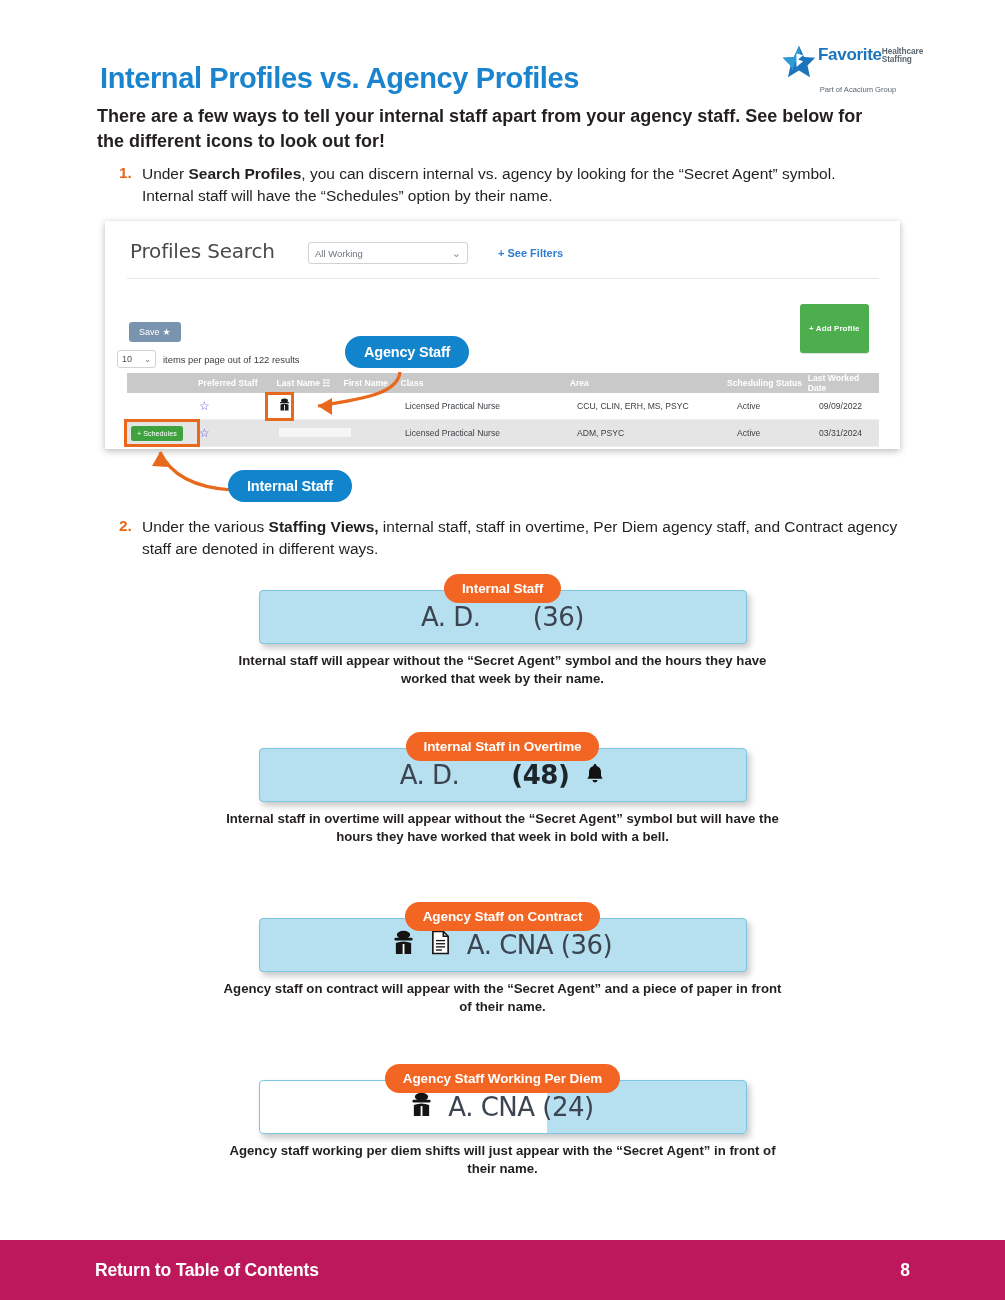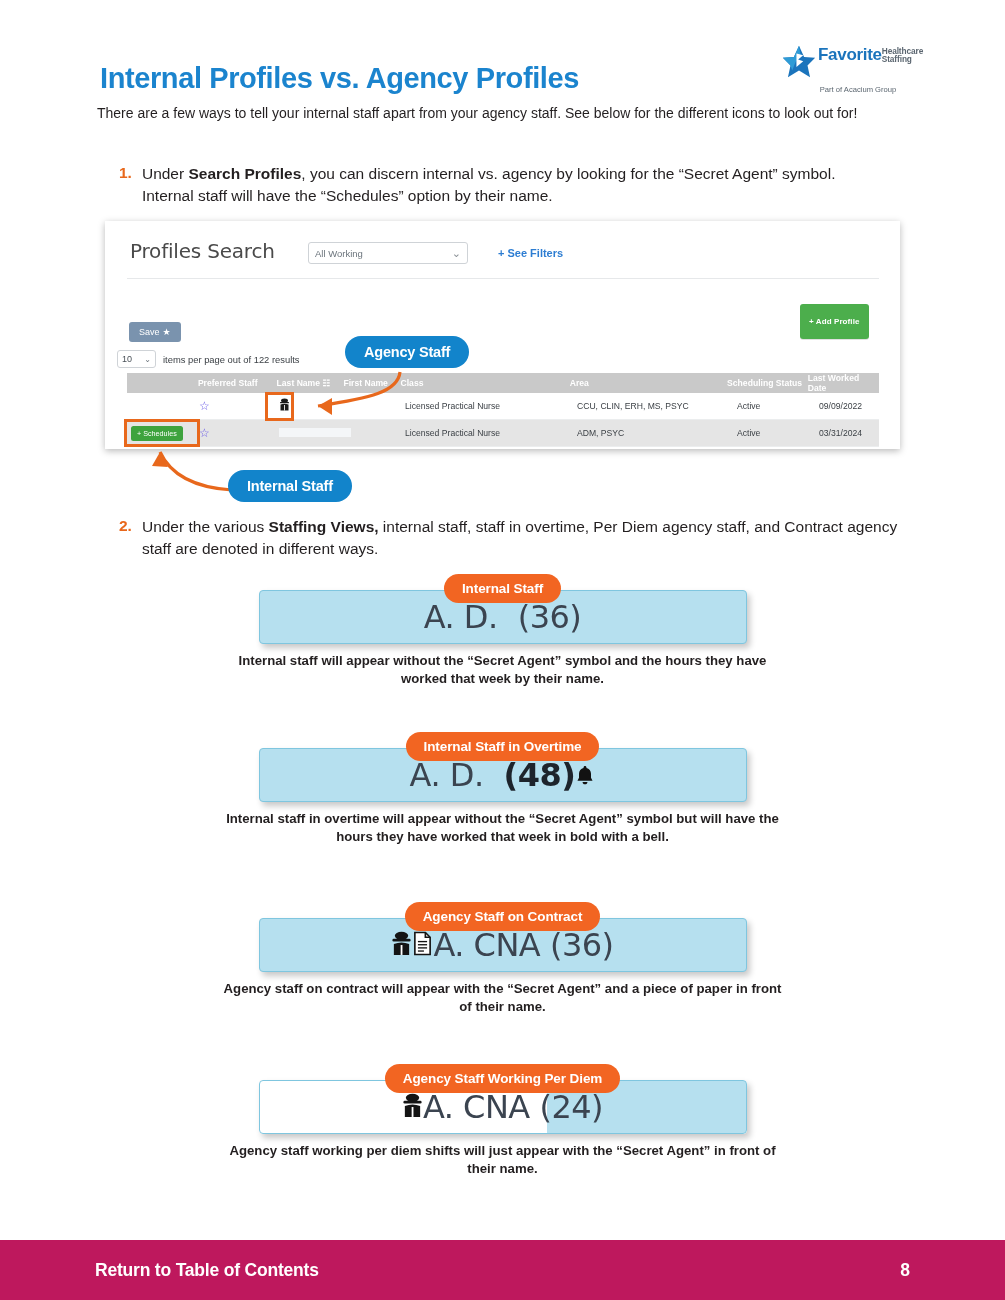--- a/index.html
+++ b/index.html
@@ -33,21 +33,21 @@
   }
 
   
   .page-title{
     position:absolute; left:100px; top:62px;
     font-size:29px; font-weight:bold; color:#1B84CE;
     letter-spacing:-.4px;
   }
   .intro{
     position:absolute; left:97px; top:104px; width:770px;
-    font-size:14px; font-weight:normal; line-height:1.38; color:#231f20;
+    font-size:18px; font-weight:bold; line-height:1.38; color:#231f20;
   }
 
   
   .li{ position:absolute; display:flex; gap:10px; }
   .li .num{
     color:#E8681C; font-size:15.5px; font-weight:bold; flex:0 0 auto; padding-top:1px;
   }
   .li .txt{ font-size:15.5px; line-height:1.45; color:#231f20; }
   .li .txt b{ font-weight:bold; }
   #item1{ left:119px; top:163px; width:770px; }
@@ -74,21 +74,21 @@
   .see-filters{
     position:absolute; left:393px; top:26px;
     font-size:11px; font-weight:bold; color:#2d7dd2;
   }
   .hr-1{
     position:absolute; left:22px; top:57px; width:752px; height:1px; background:#e6e8ea;
   }
   .add-profile{
     position:absolute; left:695px; top:83px;
     background:#4cae4c; color:#fff; font-size:8px; font-weight:bold;
-    padding:13px 9px; border-radius:3px; letter-spacing:.1px;
+    padding:20px 9px; border-radius:3px; letter-spacing:.1px;
     box-shadow:0 1px 0 rgba(0,0,0,.12);
   }
   .save-btn{
     position:absolute; left:24px; top:101px;
     background:#7a93ae; color:#fff; font-size:9px;
     padding:5px 10px; border-radius:3px;
   }
   .save-btn .star{ margin-left:3px; }
   .perpage{
     position:absolute; left:12px; top:129px; display:flex; align-items:center; gap:7px;
@@ -155,22 +155,22 @@
     margin:-13px auto 0; width:488px; height:54px;
     background:#b6e0ef; border:1.5px solid #7fc6df; border-radius:4px;
     display:flex; align-items:center; justify-content:center;
     box-shadow:3px 4px 6px rgba(0,0,0,.22);
     position:relative; z-index:1;
   }
   .card.split{
     background:linear-gradient(to right,#ffffff 0%,#ffffff 59%,#b6e0ef 59%,#b6e0ef 100%);
   }
   .card-txt{
-    font-family:"DejaVu Sans", sans-serif; font-size:32px; color:#3b4450;
-    display:flex; align-items:center; gap:0; letter-spacing:-.5px;
+    font-family:"DejaVu Sans", sans-serif; font-size:26px; color:#3b4450;
+    display:flex; align-items:center; gap:16px; letter-spacing:-.5px;
   }
   .card-txt .gap{ display:inline-block; width:20px; }
   .card-txt b{ font-weight:bold; color:#1d242c; }
   .card-cap{
     margin-top:8px; font-size:13.2px; font-weight:bold; line-height:1.35;
     color:#231f20; width:560px; margin-left:auto; margin-right:auto;
   }
   .icon-inline{ display:inline-block; vertical-align:middle; }
 
   

